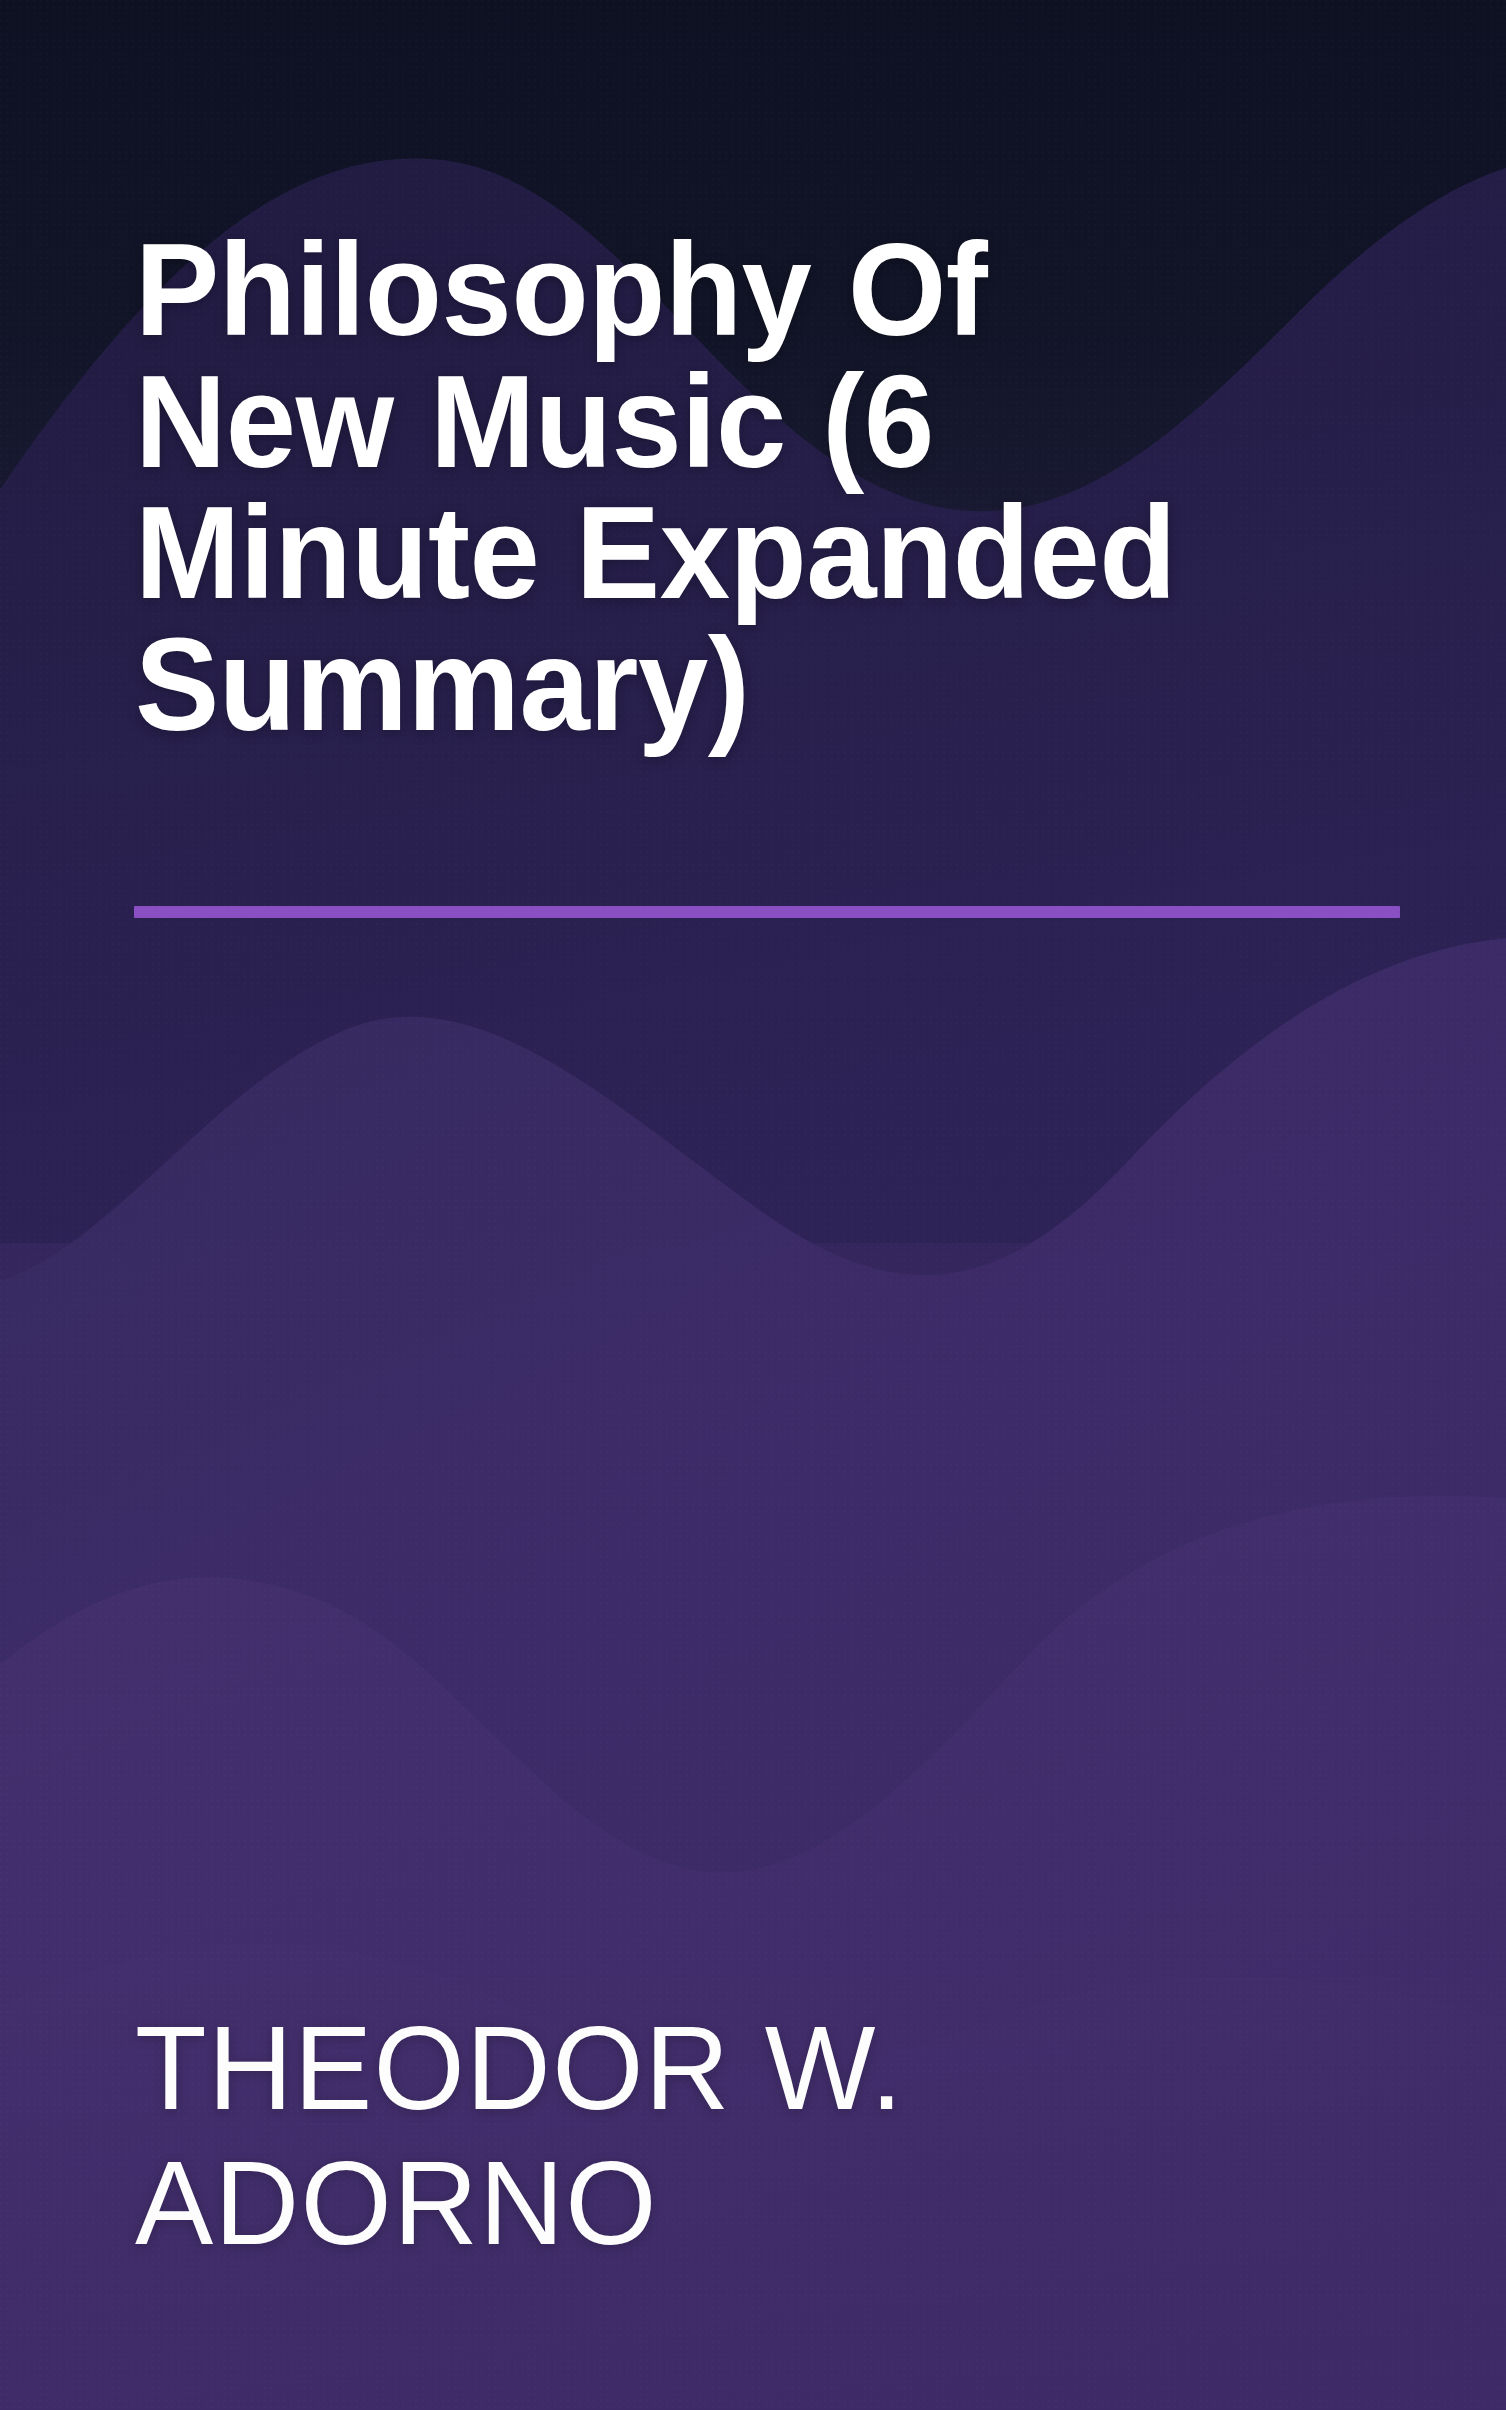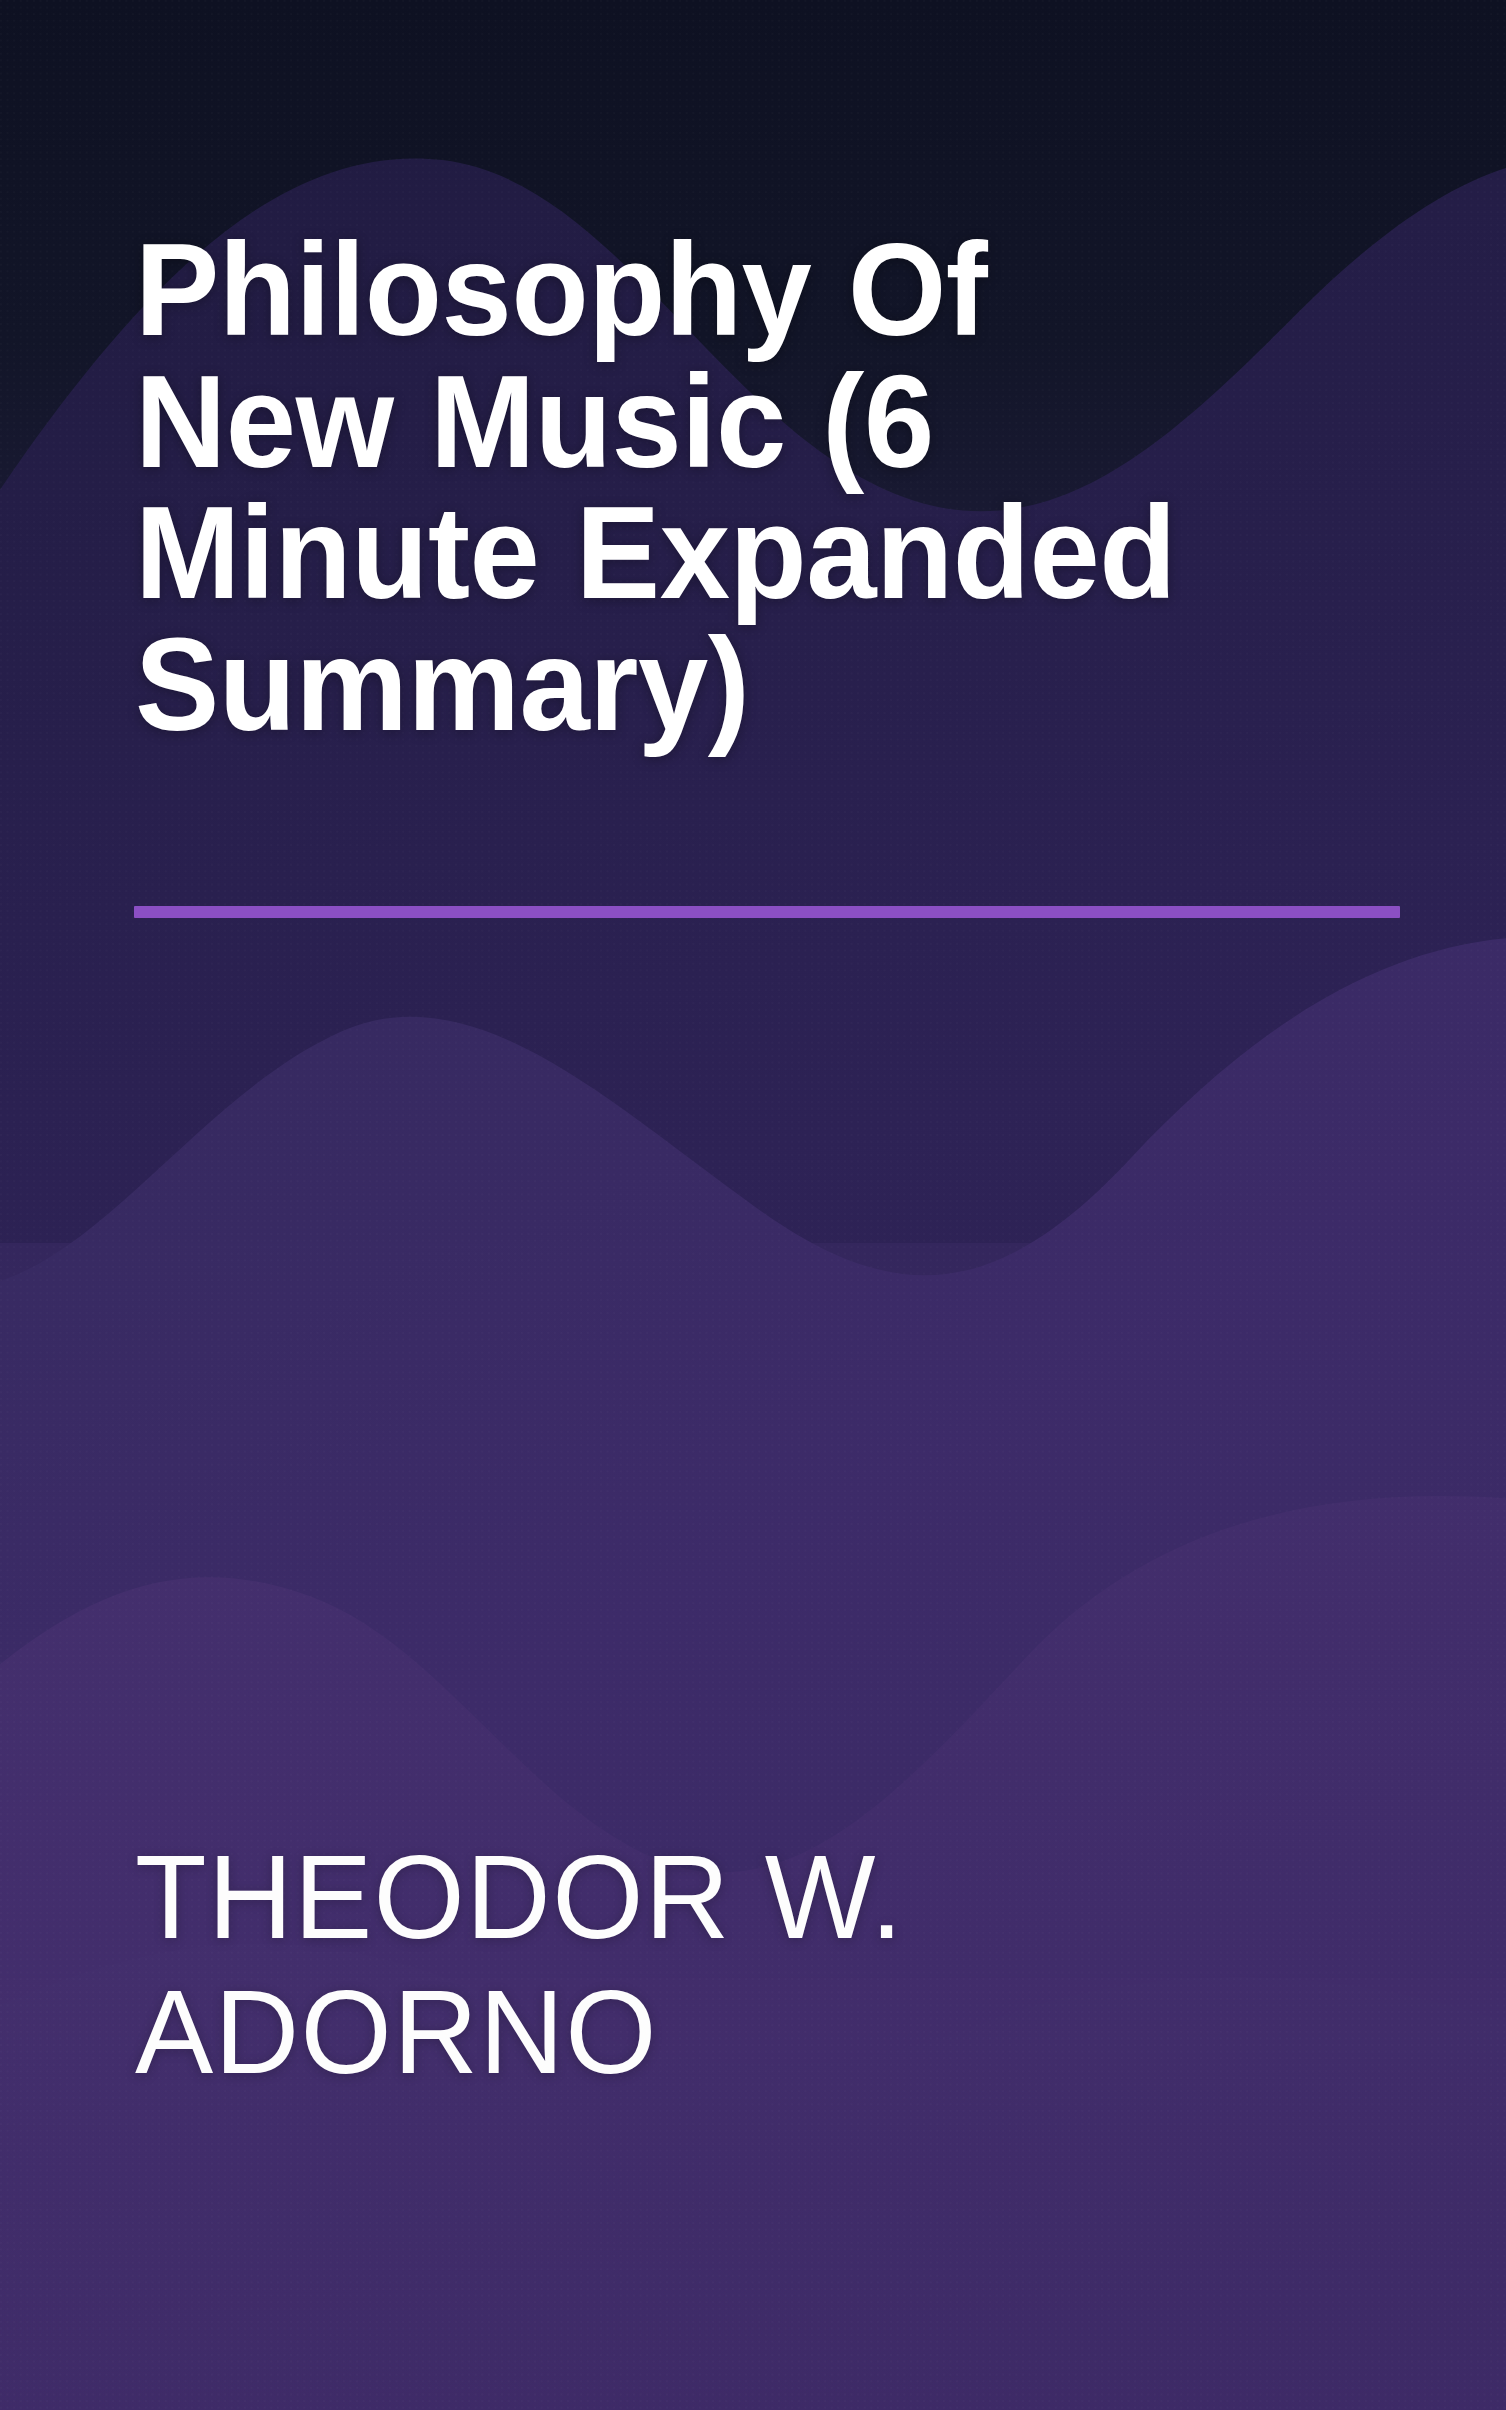--- a/index.html
+++ b/index.html
@@ -72,21 +72,21 @@
     top: 906px;
     width: 1266px;
     height: 12.2px;
     background: #8b4fc4;
     border-radius: 0.9px;
   }
 
   #author-block {
     position: absolute;
     left: 135px;
-    top: 1829px;
+    top: 2000px;
     width: 1299px;
   }
   #author-name {
     margin: 0;
     color: #fdfdfd;
     font-size: 119px;
     line-height: 1.135;
     font-weight: 300;
     letter-spacing: 1.4px;
     text-transform: uppercase;

